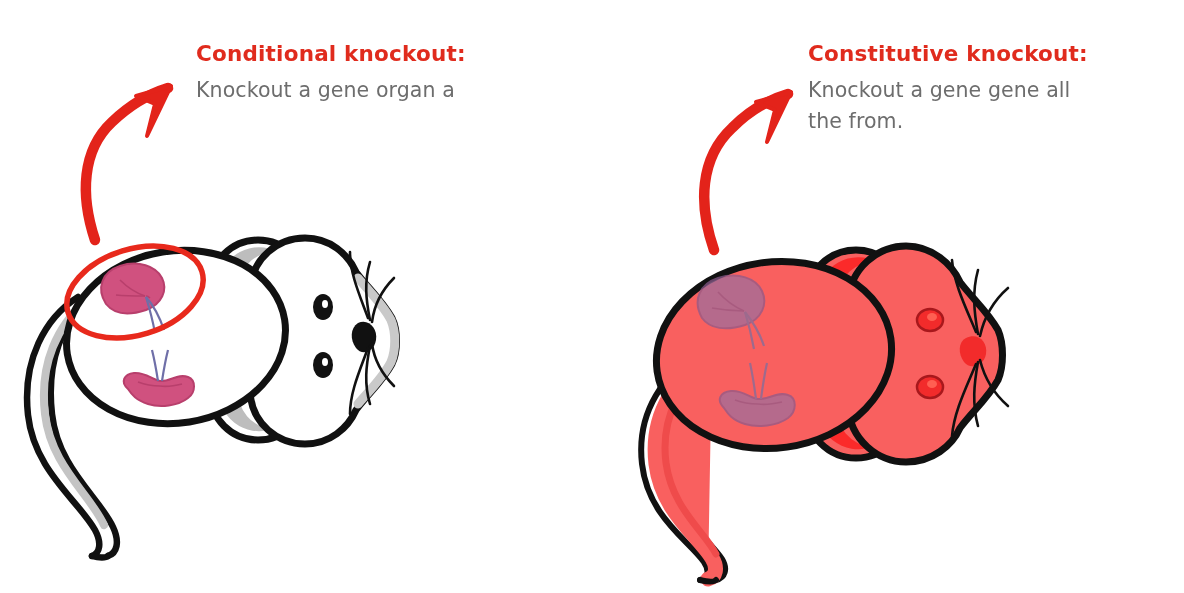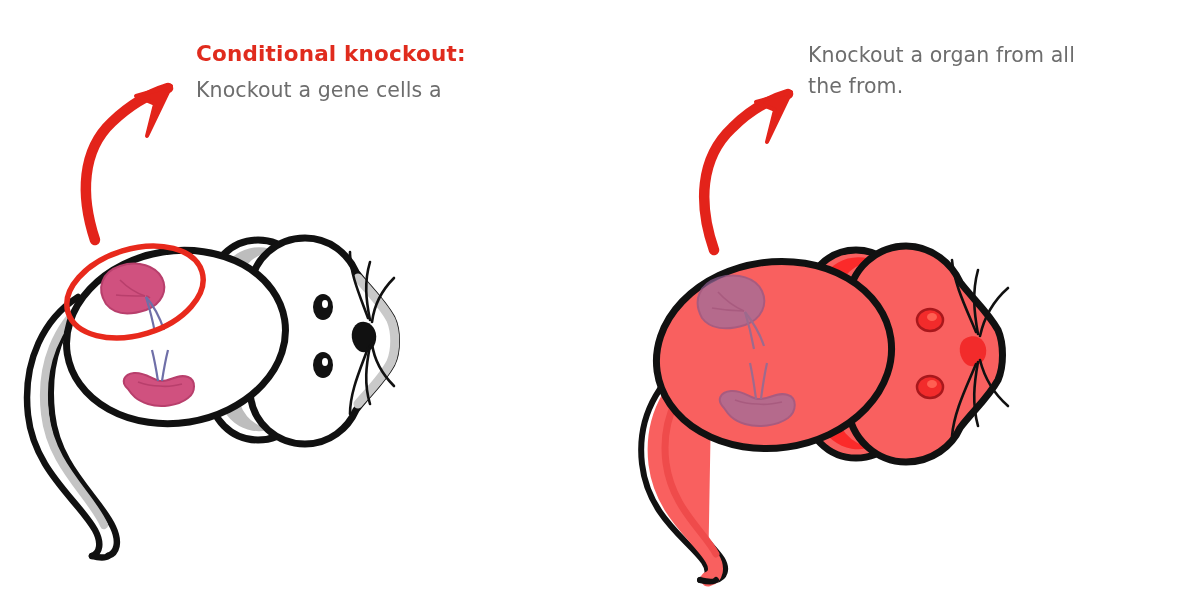--- a/index.html
+++ b/index.html
@@ -148,21 +148,21 @@
           <path d="M372,322 C374,306 380,292 394,278"></path>
           <path d="M372,344 C374,358 380,372 394,386"></path>
           <path d="M370,346 C366,366 364,384 370,404"></path>
           <path d="M368,348 C360,370 350,392 350,414"></path>
         </g>
       </svg>
     </div>
 
     <div class="label-block" id="label-left">
       <p class="label-title">Conditional knockout:</p>
-      <p class="label-body">Knockout a gene cells a</p>
+      <p class="label-body">Knockout a gene organ a</p>
     </div>
   </div>
 
   <div class="panel" id="panel-right">
 
     <div class="art">
       <svg width="592" height="593" viewBox="0 0 592 593" xmlns="http://www.w3.org/2000/svg">
 
         <g>
           <path d="M122,250 C106,204 108,158 140,128 C162,106 182,98 196,94" fill="none" stroke="#e3231a" stroke-width="10.5" stroke-linecap="round"></path>
@@ -234,18 +234,19 @@
           <path d="M386,334 C382,312 380,292 386,270"></path>
           <path d="M388,336 C392,318 400,302 416,288"></path>
           <path d="M388,360 C392,376 400,392 416,406"></path>
           <path d="M386,362 C382,384 380,404 386,426"></path>
           <path d="M384,364 C374,388 362,412 360,436"></path>
         </g>
       </svg>
     </div>
 
     <div class="label-block" id="label-right">
-      <p class="label-body">Knockout a organ from all</p>
+      <p class="label-title">Constitutive knockout:</p>
+      <p class="label-body">Knockout a gene gene all</p>
       <p class="label-body">the from.</p>
     </div>
   </div>
 
 </div>
 
 </body></html>

